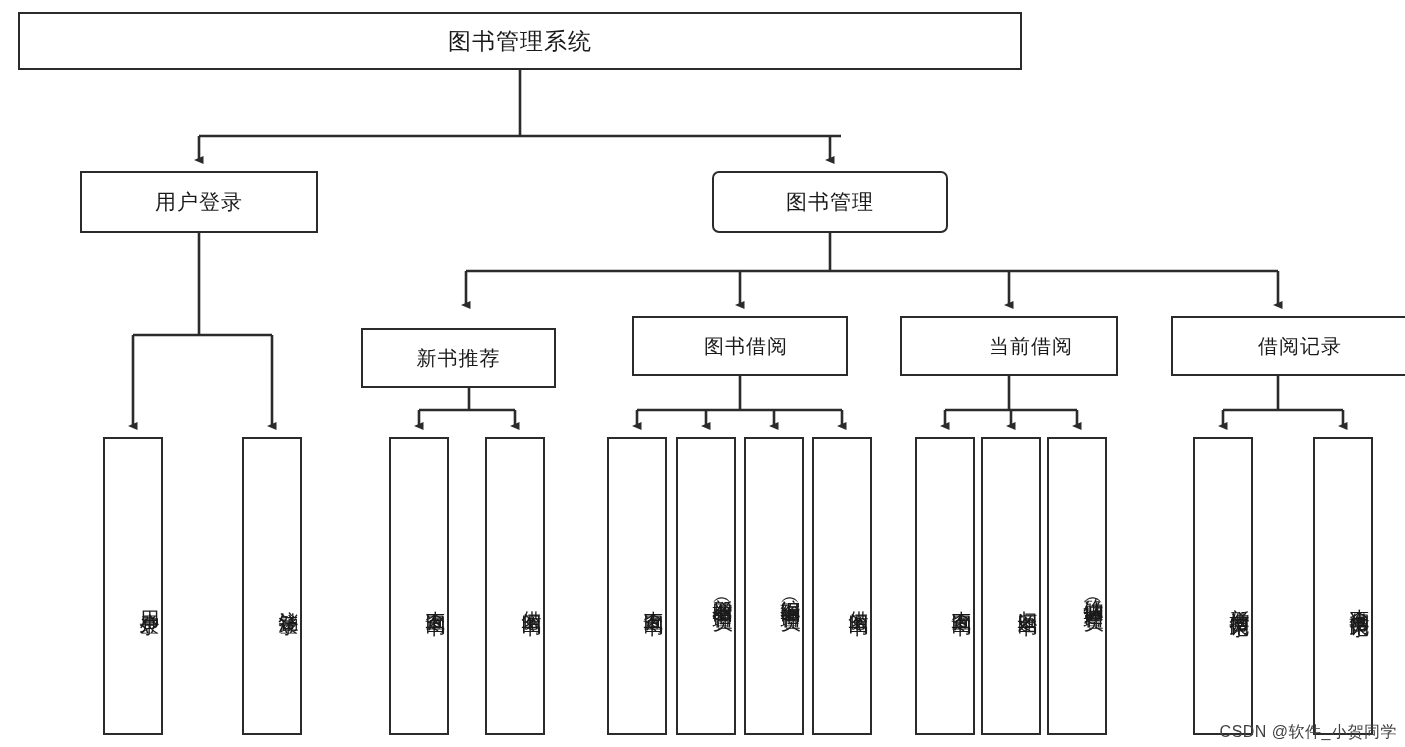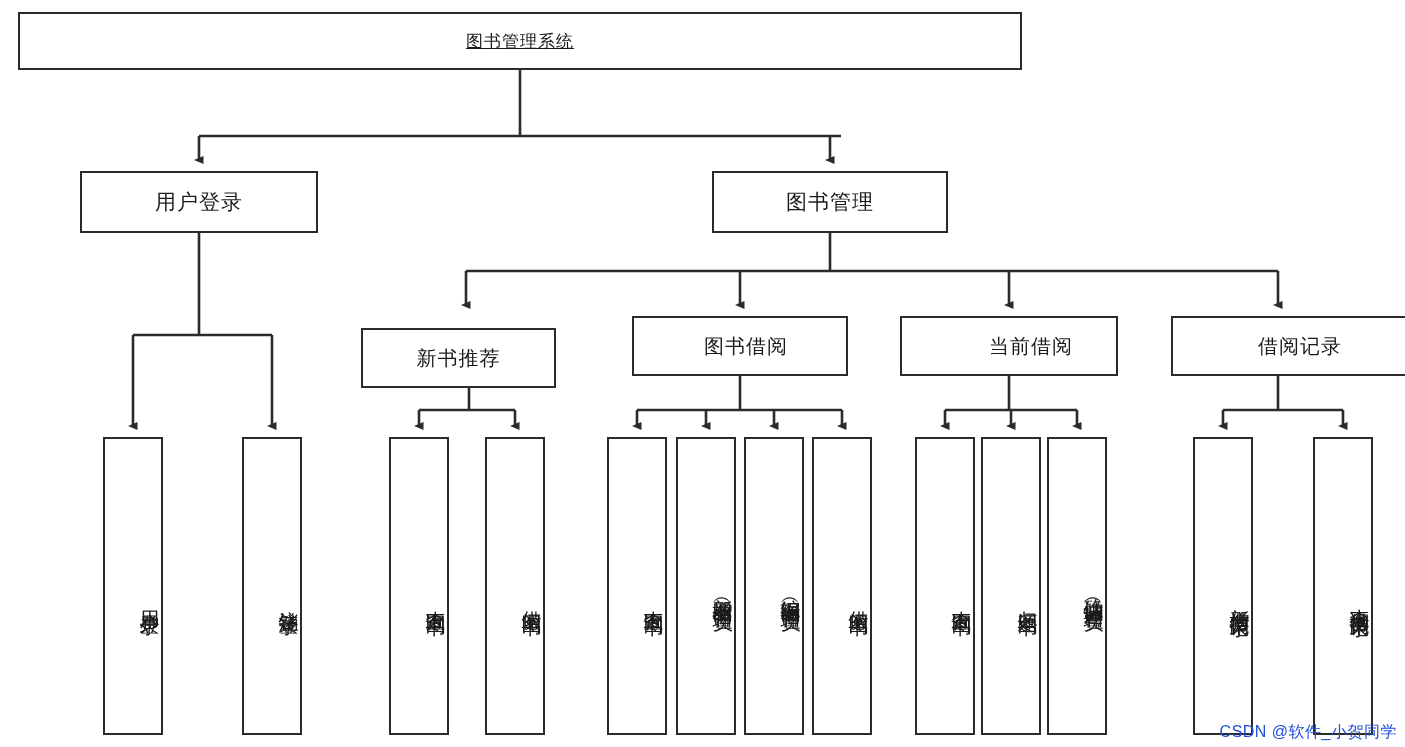--- a/index.html
+++ b/index.html
@@ -29,23 +29,22 @@
     position: absolute;
     box-sizing: border-box;
     border: 2px solid #2b2b2b;
     background: #ffffff;
     display: flex;
     align-items: center;
     justify-content: center;
     color: #1a1a1a;
   }
   .node-root {
-    font-size: 17px;
+    font-size: 23px;
     letter-spacing: 1px;
-    text-decoration: underline;
   }
   .node-l1 {
     font-size: 21px;
     letter-spacing: 1px;
   }
   .node-l2 {
     font-size: 20px;
     letter-spacing: 1px;
   }
   .node-leaf {
@@ -60,21 +59,21 @@
     overflow: hidden;
   }
   .node-leaf.leaf-tall {
     padding-top: 12px;
   }
   .watermark {
     position: absolute;
     right: 8px;
     bottom: 4px;
     font-size: 16px;
-    color: #1d4ed8;
+    color: #404040;
     white-space: nowrap;
     letter-spacing: 0.5px;
   }
 </style>
 </head>
 <body>
 
 <div id="canvas">
 
   <svg id="wires" viewBox="0 0 1405 747">
@@ -123,21 +122,21 @@
       <path d="M 1278 376 L 1278 410"></path>
       <path d="M 1223 410 L 1343 410"></path>
       <path d="M 1223 410 L 1223 426" marker-end="url(#arrow)"></path>
       <path d="M 1343 410 L 1343 426" marker-end="url(#arrow)"></path>
     </g>
   </svg>
 
   <div class="node node-root" style="left: 18px; top: 12px; width: 1004px; height: 58px;">图书管理系统</div>
 
   <div class="node node-l1" style="left: 80px; top: 171px; width: 238px; height: 62px;">用户登录</div>
-  <div class="node node-l1" style="left: 712px; top: 171px; width: 236px; height: 62px;">图书管理</div>
+  <div class="node node-l1" style="left: 712px; top: 171px; width: 236px; height: 62px; border-radius: 7px;">图书管理</div>
 
   <div class="node node-l2" style="left: 361px; top: 316px; width: 195px; height: 60px; margin-top: 12px;">新书推荐</div>
   <div class="node node-l2" style="left: 632px; top: 316px; width: 216px; height: 60px; padding-left: 12px;">图书借阅</div>
   <div class="node node-l2" style="left: 900px; top: 316px; width: 218px; height: 60px; padding-left: 44px;">当前借阅</div>
   <div class="node node-l2" style="left: 1171px; top: 316px; width: 258px; height: 60px;">借阅记录</div>
 
   <div class="node node-leaf" style="left: 103px; top: 437px; width: 60px; height: 298px;">用户登录</div>
   <div class="node node-leaf" style="left: 242px; top: 437px; width: 60px; height: 298px;">注销登录</div>
   <div class="node node-leaf" style="left: 389px; top: 437px; width: 60px; height: 298px;">查询图书</div>
   <div class="node node-leaf" style="left: 485px; top: 437px; width: 60px; height: 298px;">借阅图书</div>

